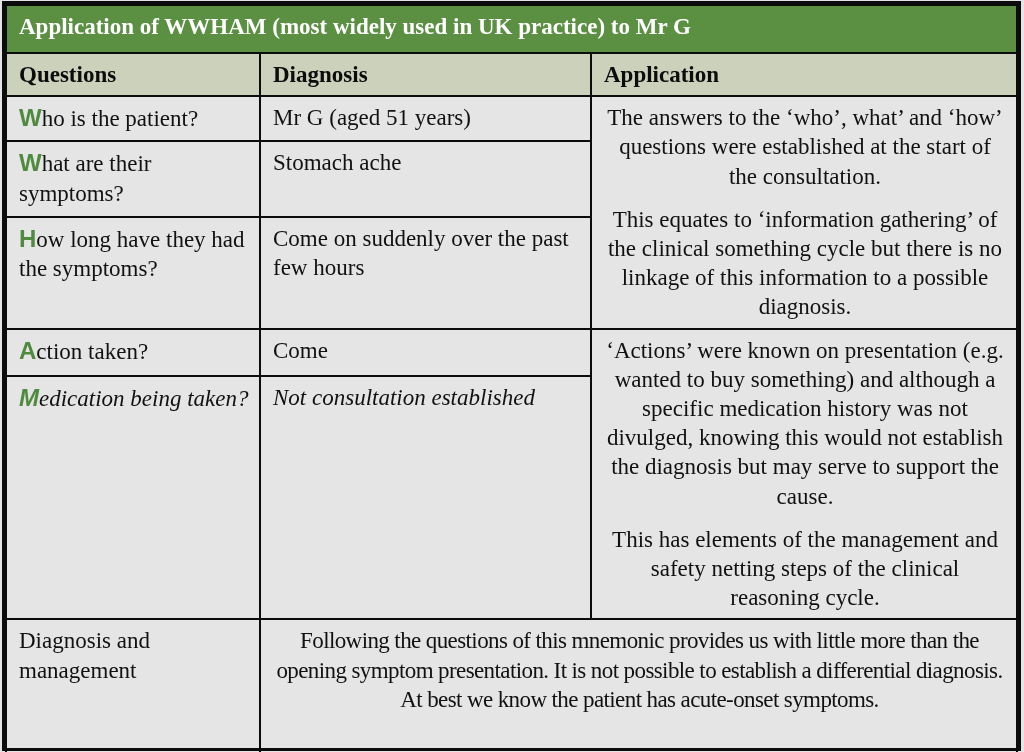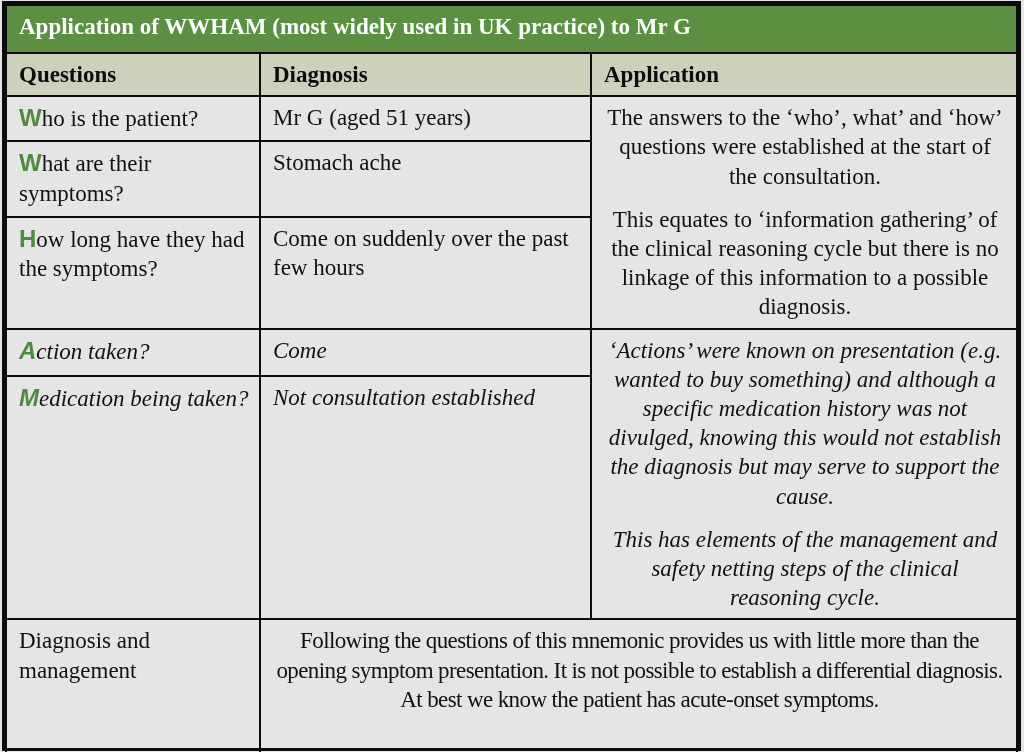--- a/index.html
+++ b/index.html
@@ -97,35 +97,35 @@
         <th class="header-cell">Questions</th>
         <th class="header-cell">Diagnosis</th>
         <th class="header-cell">Application</th>
       </tr>
 
       <tr style="height:43px;">
         <td><span class="initial-letter">W</span><span>ho is the patient?</span></td>
         <td>Mr G (aged 51 years)</td>
         <td class="commentary-cell" rowspan="3">
           <p>The answers to the ‘who’, what’ and ‘how’ questions were established at the start of the consultation.</p>
-          <p>This equates to ‘information gathering’ of the clinical reasoning cycle but there is no linkage of this information to a possible diagnosis.</p>
+          <p>This equates to ‘information gathering’ of the clinical something cycle but there is no linkage of this information to a possible diagnosis.</p>
         </td>
       </tr>
 
       <tr style="height:74px;">
         <td><span class="initial-letter">W</span><span>hat are their symptoms?</span></td>
         <td>Stomach ache</td>
       </tr>
 
       <tr style="height:110px;">
         <td><span class="initial-letter">H</span><span>ow long have they had the symptoms?</span></td>
         <td>Come on suddenly over the past few hours</td>
       </tr>
 
-      <tr style="height:46px;font-style:italic;">
+      <tr style="height:46px;">
         <td><span class="initial-letter">A</span><span>ction taken?</span></td>
         <td>Come</td>
         <td class="commentary-cell" rowspan="2">
           <p>‘Actions’ were known on presentation (e.g. wanted to buy something) and although a specific medication history was not divulged, knowing this would not establish the diagnosis but may serve to support the cause.</p>
           <p>This has elements of the management and safety netting steps of the clinical reasoning cycle.</p>
         </td>
       </tr>
 
       <tr style="height:239px;font-style:italic;">
         <td><span class="initial-letter">M</span><span>edication being taken?</span></td>

